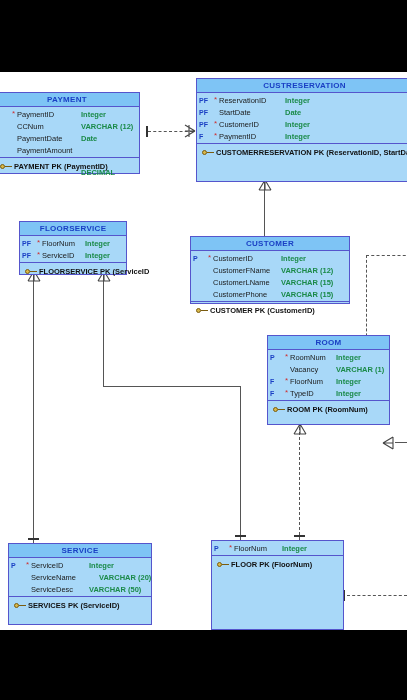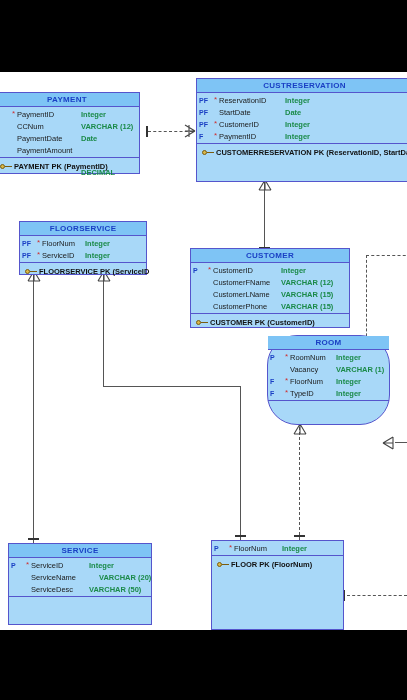--- a/index.html
+++ b/index.html
@@ -157,21 +157,21 @@
       </div>
     </div>
     <div class="foot">
       <div class="row">
         <span class="keyicon"></span>
         <span>CUSTOMERRESERVATION PK (ReservationID, StartDate</span>
       </div>
     </div>
   </div>
 
-  <div class="tbl" style="left:19px;top:149px;width:128px;height:54px;">
+  <div class="tbl" style="left:19px;top:149px;width:108px;height:54px;">
     <div class="title">FLOORSERVICE</div>
     <div class="attrs">
       <div class="row">
         <span class="k">PF</span>
         <span class="st">*</span>
         <span class="nm">FloorNum</span>
         <span class="ty" style="left:65px;">Integer</span>
       </div>
       <div class="row">
         <span class="k">PF</span>
@@ -181,21 +181,21 @@
       </div>
     </div>
     <div class="foot">
       <div class="row">
         <span class="keyicon"></span>
         <span>FLOORSERVICE PK (ServiceID</span>
       </div>
     </div>
   </div>
 
-  <div class="tbl" style="left:190px;top:176px;width:160px;height:80px;">
+  <div class="tbl" style="left:190px;top:164px;width:160px;height:68px;">
     <div class="title">CUSTOMER</div>
     <div class="attrs">
       <div class="row">
         <span class="k">P</span>
         <span class="st">*</span>
         <span class="nm">CustomerID</span>
         <span class="ty" style="left:90px;">Integer</span>
       </div>
       <div class="row">
         <span class="k"></span>
@@ -217,21 +217,21 @@
       </div>
     </div>
     <div class="foot">
       <div class="row">
         <span class="keyicon"></span>
         <span>CUSTOMER PK (CustomerID)</span>
       </div>
     </div>
   </div>
 
-  <div class="tbl" style="left:267px;top:263px;width:123px;height:90px;border-radius:30px;">
+  <div class="tbl" style="left:267px;top:263px;width:123px;height:90px;">
     <div class="title">ROOM</div>
     <div class="attrs">
       <div class="row">
         <span class="k">P</span>
         <span class="st">*</span>
         <span class="nm">RoomNum</span>
         <span class="ty" style="left:68px;">Integer</span>
       </div>
       <div class="row">
         <span class="k"></span>
@@ -245,20 +245,26 @@
         <span class="nm">FloorNum</span>
         <span class="ty" style="left:68px;">Integer</span>
       </div>
       <div class="row">
         <span class="k">F</span>
         <span class="st">*</span>
         <span class="nm">TypeID</span>
         <span class="ty" style="left:68px;">Integer</span>
       </div>
     </div>
+    <div class="foot">
+      <div class="row">
+        <span class="keyicon"></span>
+        <span>ROOM PK (RoomNum)</span>
+      </div>
+    </div>
   </div>
 
   <div class="tbl" style="left:8px;top:471px;width:144px;height:82px;">
     <div class="title">SERVICE</div>
     <div class="attrs">
       <div class="row">
         <span class="k">P</span>
         <span class="st">*</span>
         <span class="nm">ServiceID</span>
         <span class="ty" style="left:80px;">Integer</span>
@@ -269,20 +275,26 @@
         <span class="nm">ServiceName</span>
         <span class="ty" style="left:90px;">VARCHAR (20)</span>
       </div>
       <div class="row">
         <span class="k"></span>
         <span class="st"></span>
         <span class="nm">ServiceDesc</span>
         <span class="ty" style="left:80px;text-align:right;">VARCHAR (50)</span>
       </div>
     </div>
+    <div class="foot">
+      <div class="row">
+        <span class="keyicon"></span>
+        <span>SERVICES PK (ServiceID)</span>
+      </div>
+    </div>
   </div>
 
   <div class="tbl" style="left:211px;top:468px;width:133px;height:90px;">
     <div class="attrs">
       <div class="row">
         <span class="k">P</span>
         <span class="st">*</span>
         <span class="nm">FloorNum</span>
         <span class="ty" style="left:70px;">Integer</span>
       </div>

